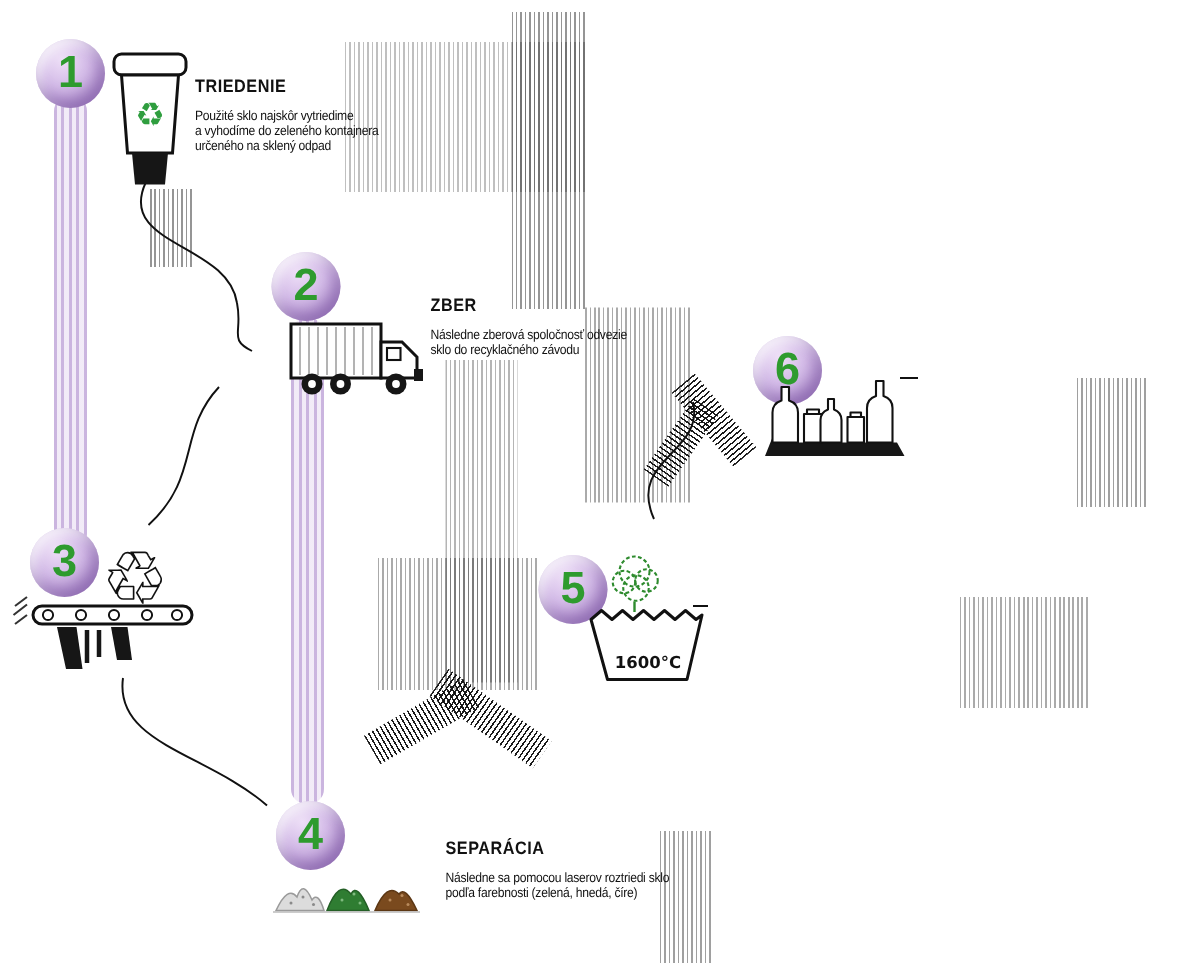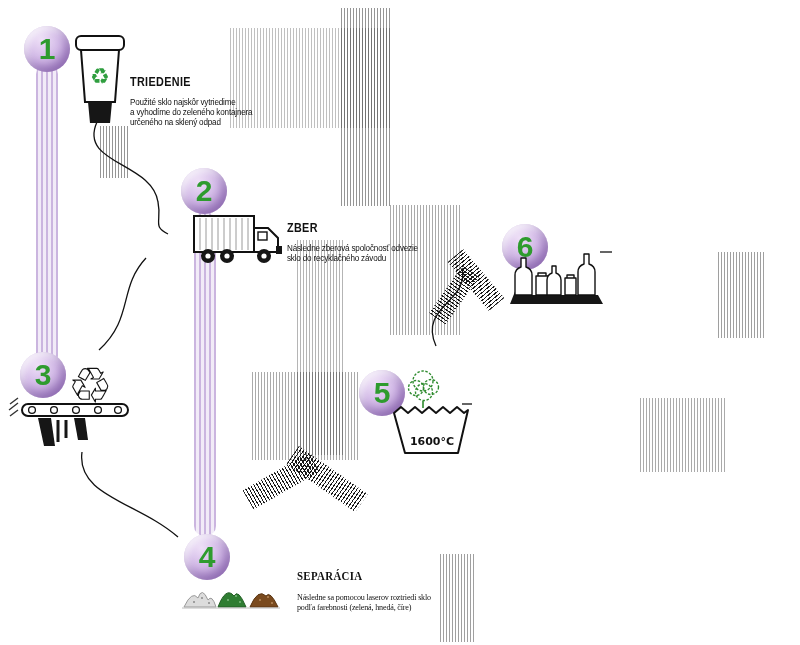--- a/index.html
+++ b/index.html
@@ -8,21 +8,21 @@
 
   
   .badge{position:absolute;width:46px;height:46px;border-radius:50%;
          display:flex;align-items:center;justify-content:center;
          background:radial-gradient(circle at 38% 30%, #eedff7 0%, #d4bce8 40%, #b392d0 78%, #c4a9db 100%);
          box-shadow:inset -4px -5px 9px rgba(110,72,150,.5), inset 3px 4px 7px rgba(255,255,255,.8);}
   .badge span{font-weight:bold;font-size:30px;line-height:1;color:#2e9b2e;
               font-family:"Liberation Sans",sans-serif;}
 
   
-  .tb{position:absolute;margin-top:25px;}
+  .tb{position:absolute;}
   .tb .title{font-size:12px;font-weight:bold;letter-spacing:.4px;white-space:nowrap;
              transform:scaleX(.9);transform-origin:0 50%;margin-bottom:8px;}
   .tb .line{font-size:9px;line-height:10px;letter-spacing:-.2px;white-space:nowrap;
             transform:scaleX(.9);transform-origin:0 50%;}
 
   
   .stripes{position:absolute;pointer-events:none;
            background:repeating-linear-gradient(90deg, rgba(20,20,20,.9) 0 1px, transparent 1px 3px);}
   .lav{position:absolute;pointer-events:none;border-radius:10px;
        background:repeating-linear-gradient(90deg, rgba(178,146,208,.85) 0 2px, rgba(225,210,238,.55) 2px 5px);
@@ -134,21 +134,21 @@
     <path d="M36,29 Q44,8 52,18 Q56,10 64,29 Z" fill="#2f7d32" stroke="#245f26" stroke-width="1"></path>
     <circle cx="46" cy="22" r="1" fill="#7fba7f"></circle>
       <circle cx="54" cy="18" r="1" fill="#7fba7f"></circle>
       <circle cx="58" cy="24" r="1" fill="#7fba7f"></circle>
     <path d="M68,29 Q76,10 84,18 Q88,12 96,29 Z" fill="#7a4a1e" stroke="#5c3714" stroke-width="1"></path>
     <circle cx="78" cy="22" r="1" fill="#b98b5d"></circle>
       <circle cx="86" cy="19" r="1" fill="#b98b5d"></circle>
       <circle cx="90" cy="25" r="1" fill="#b98b5d"></circle>
     <path d="M0,30 H98" stroke="#bbb" stroke-width="1"></path>
   </svg>
-  <div class="tb" style="left:297px;top:544px;font-family:Liberation Serif, serif;">
+  <div class="tb" style="left:297px;top:558px;">
     <div class="title">SEPARÁCIA</div>
     <div class="line">Následne sa pomocou laserov roztriedi sklo</div>
     <div class="line">podľa farebnosti (zelená, hnedá, číre)</div>
   </div>
 
   <div class="badge" style="left:359px;top:370px;">
     <span>5</span>
   </div>
   <svg class="icon" style="left:390px;top:363px;" width="82" height="96" viewBox="0 0 82 96">
     <g fill="none" stroke="#2e8b2e" stroke-width="1.4" stroke-dasharray="2.5,1.6">

